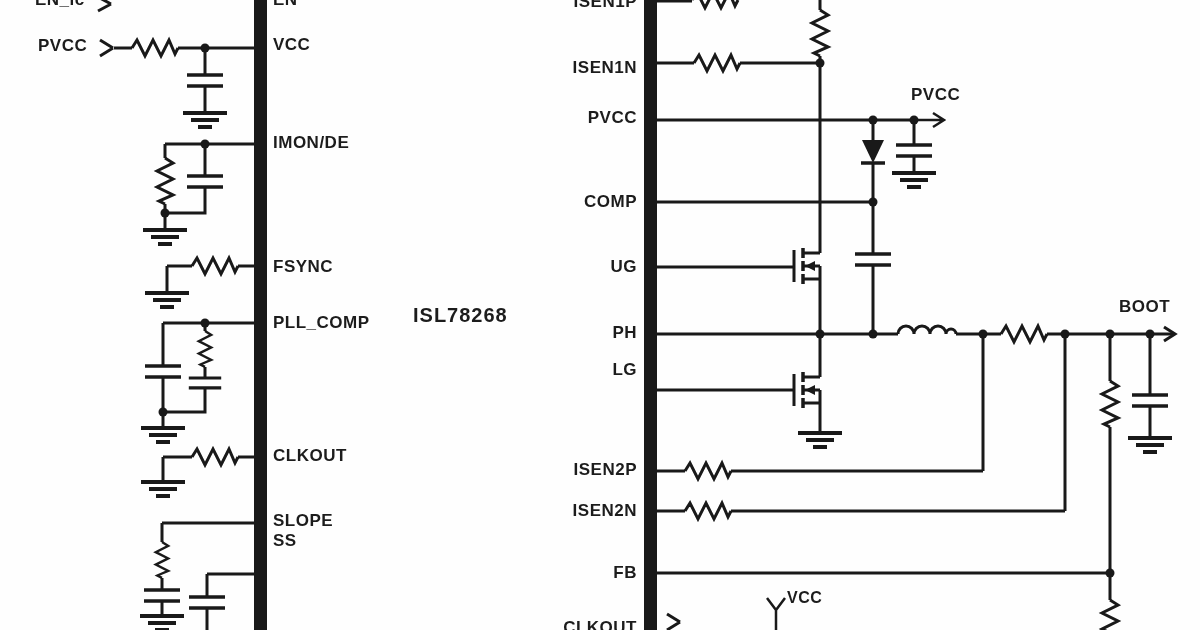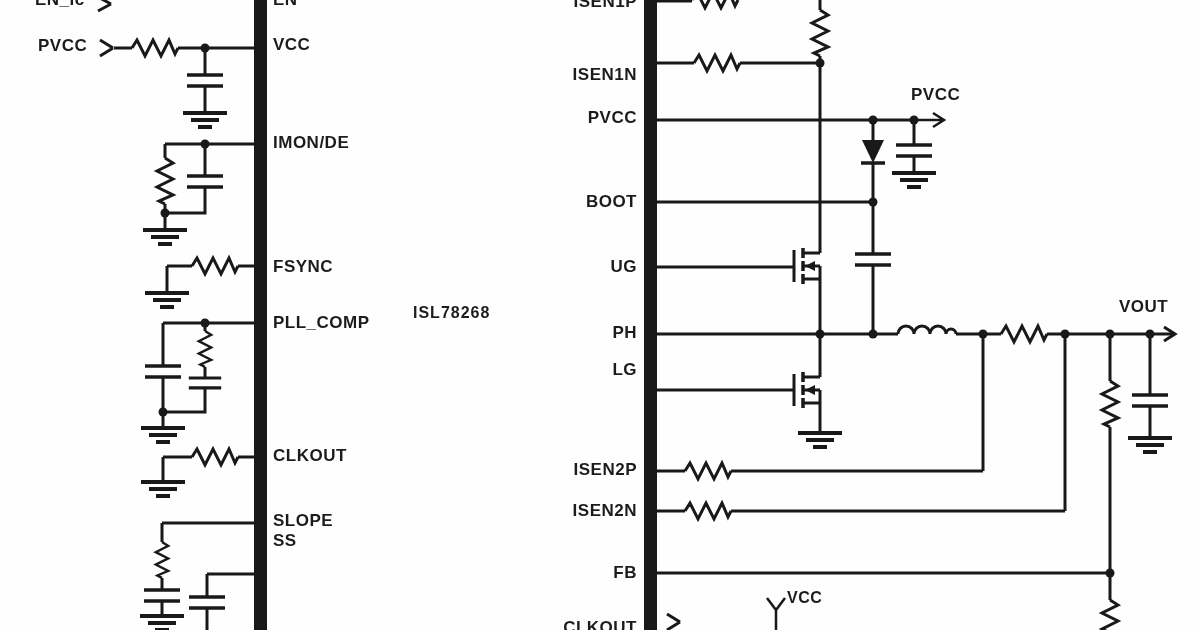--- a/index.html
+++ b/index.html
@@ -8,21 +8,21 @@
     background:#fefefe;overflow:hidden;
     font-family:"Liberation Sans", sans-serif;
   }
   svg.schem{position:absolute;left:0;top:0;}
   .lbl{
     position:absolute;color:#1c1c1c;font-weight:bold;font-size:17px;
     letter-spacing:0.5px;white-space:nowrap;line-height:1.0;
   }
   .pin-l{left:273px;}
   .pin-r{right:563px;text-align:right;}
-  .part{font-size:16px;letter-spacing:1px;}
+  .part{font-size:20px;letter-spacing:1px;}
 </style>
 </head>
 <body>
 
 <div class="stage">
 
   <svg class="schem" width="1200" height="630" viewBox="0 0 1200 630">
     <defs>
       <g id="res">
         <polyline points="0,0 5,-8 13,8 21,-8 29,8 37,-8 43,6 46,0" fill="none"></polyline>
@@ -193,30 +193,30 @@
   <div class="lbl pin-l" style="top:-9px">EN</div>
   <div class="lbl pin-l" style="top:36px">VCC</div>
   <div class="lbl pin-l" style="top:134px">IMON/DE</div>
   <div class="lbl pin-l" style="top:258px">FSYNC</div>
   <div class="lbl pin-l" style="top:314px">PLL_COMP</div>
   <div class="lbl pin-l" style="top:447px">CLKOUT</div>
   <div class="lbl pin-l" style="top:512px">SLOPE</div>
   <div class="lbl pin-l" style="top:532px">SS</div>
 
   <div class="lbl pin-r" style="top:-7px">ISEN1P</div>
-  <div class="lbl pin-r" style="top:66px">ISEN1N</div>
+  <div class="lbl pin-r" style="top:59px">ISEN1N</div>
   <div class="lbl pin-r" style="top:109px">PVCC</div>
-  <div class="lbl pin-r" style="top:193px">BOOT</div>
+  <div class="lbl pin-r" style="top:193px">COMP</div>
   <div class="lbl pin-r" style="top:258px">UG</div>
   <div class="lbl pin-r" style="top:324px">PH</div>
   <div class="lbl pin-r" style="top:361px">LG</div>
   <div class="lbl pin-r" style="top:461px">ISEN2P</div>
   <div class="lbl pin-r" style="top:502px">ISEN2N</div>
   <div class="lbl pin-r" style="top:564px">FB</div>
   <div class="lbl pin-r" style="top:619px">CLKOUT</div>
 
   <div class="lbl" style="left:35px;top:-9px">EN_ic</div>
   <div class="lbl" style="left:38px;top:37px">PVCC</div>
   <div class="lbl" style="left:911px;top:86px">PVCC</div>
-  <div class="lbl" style="left:1119px;top:298px">VOUT</div>
+  <div class="lbl" style="left:1119px;top:298px">BOOT</div>
   <div class="lbl" style="left:787px;top:590px;font-size:16px">VCC</div>
 
 </div>
 
 </body></html>

